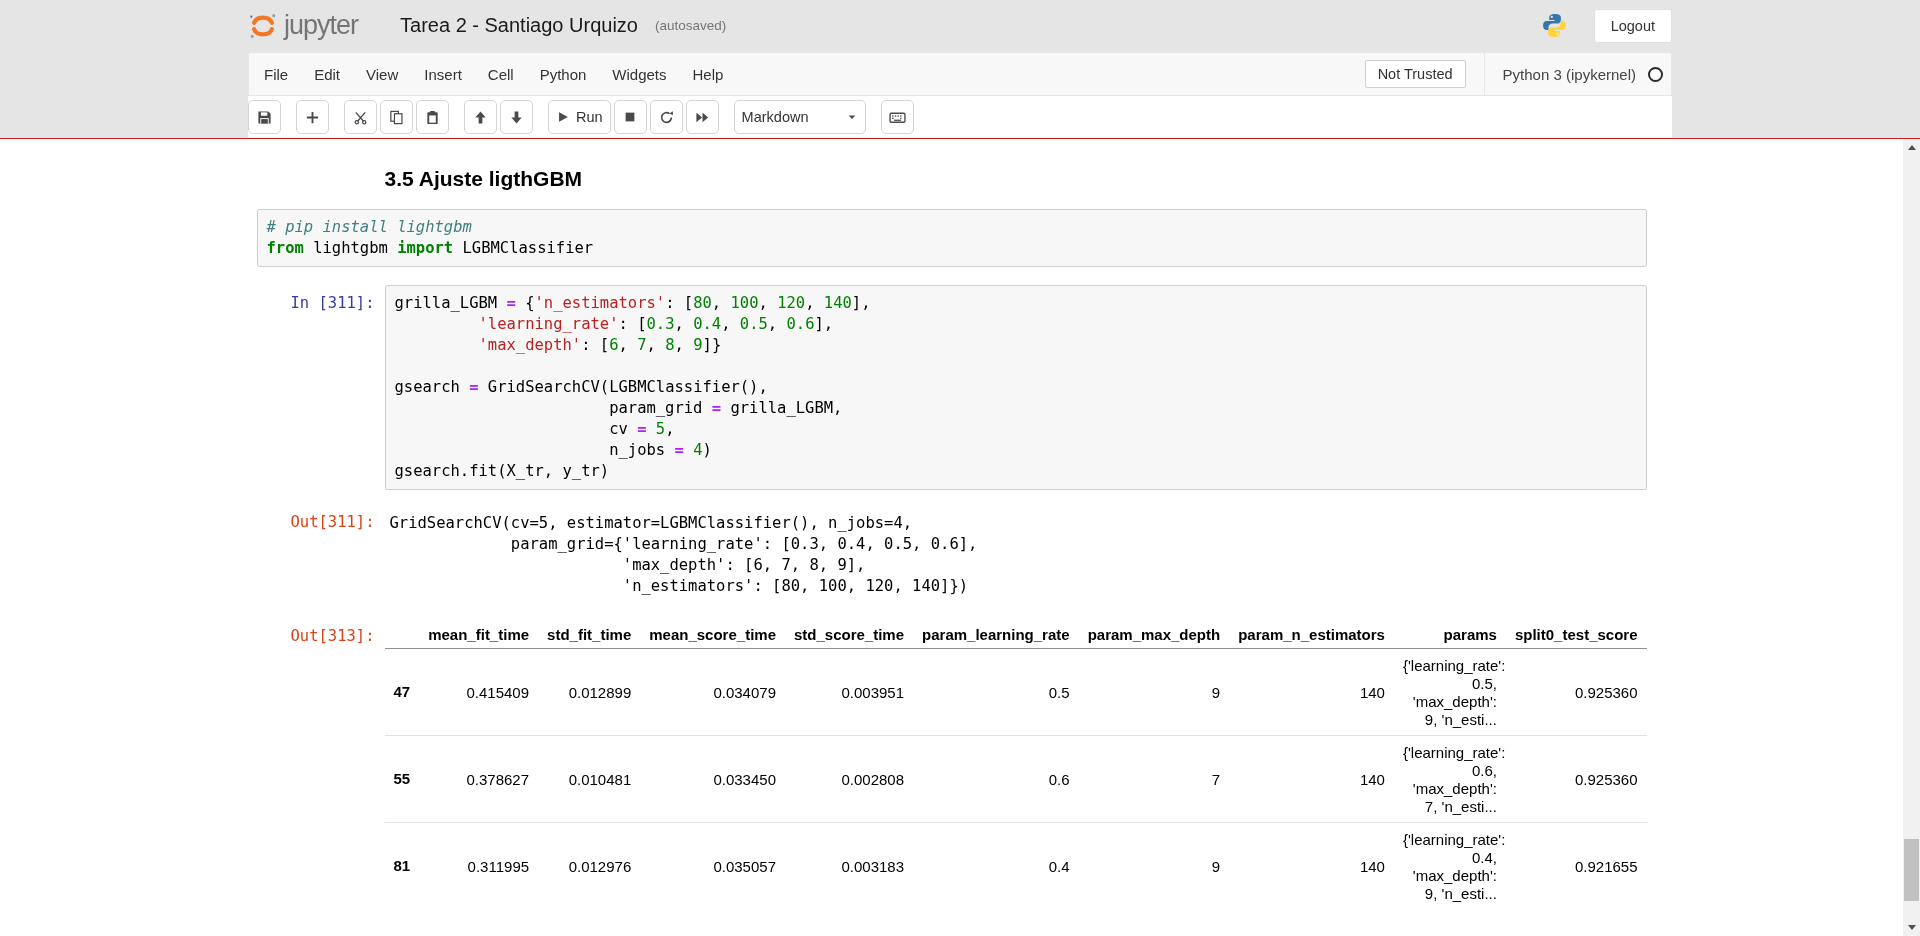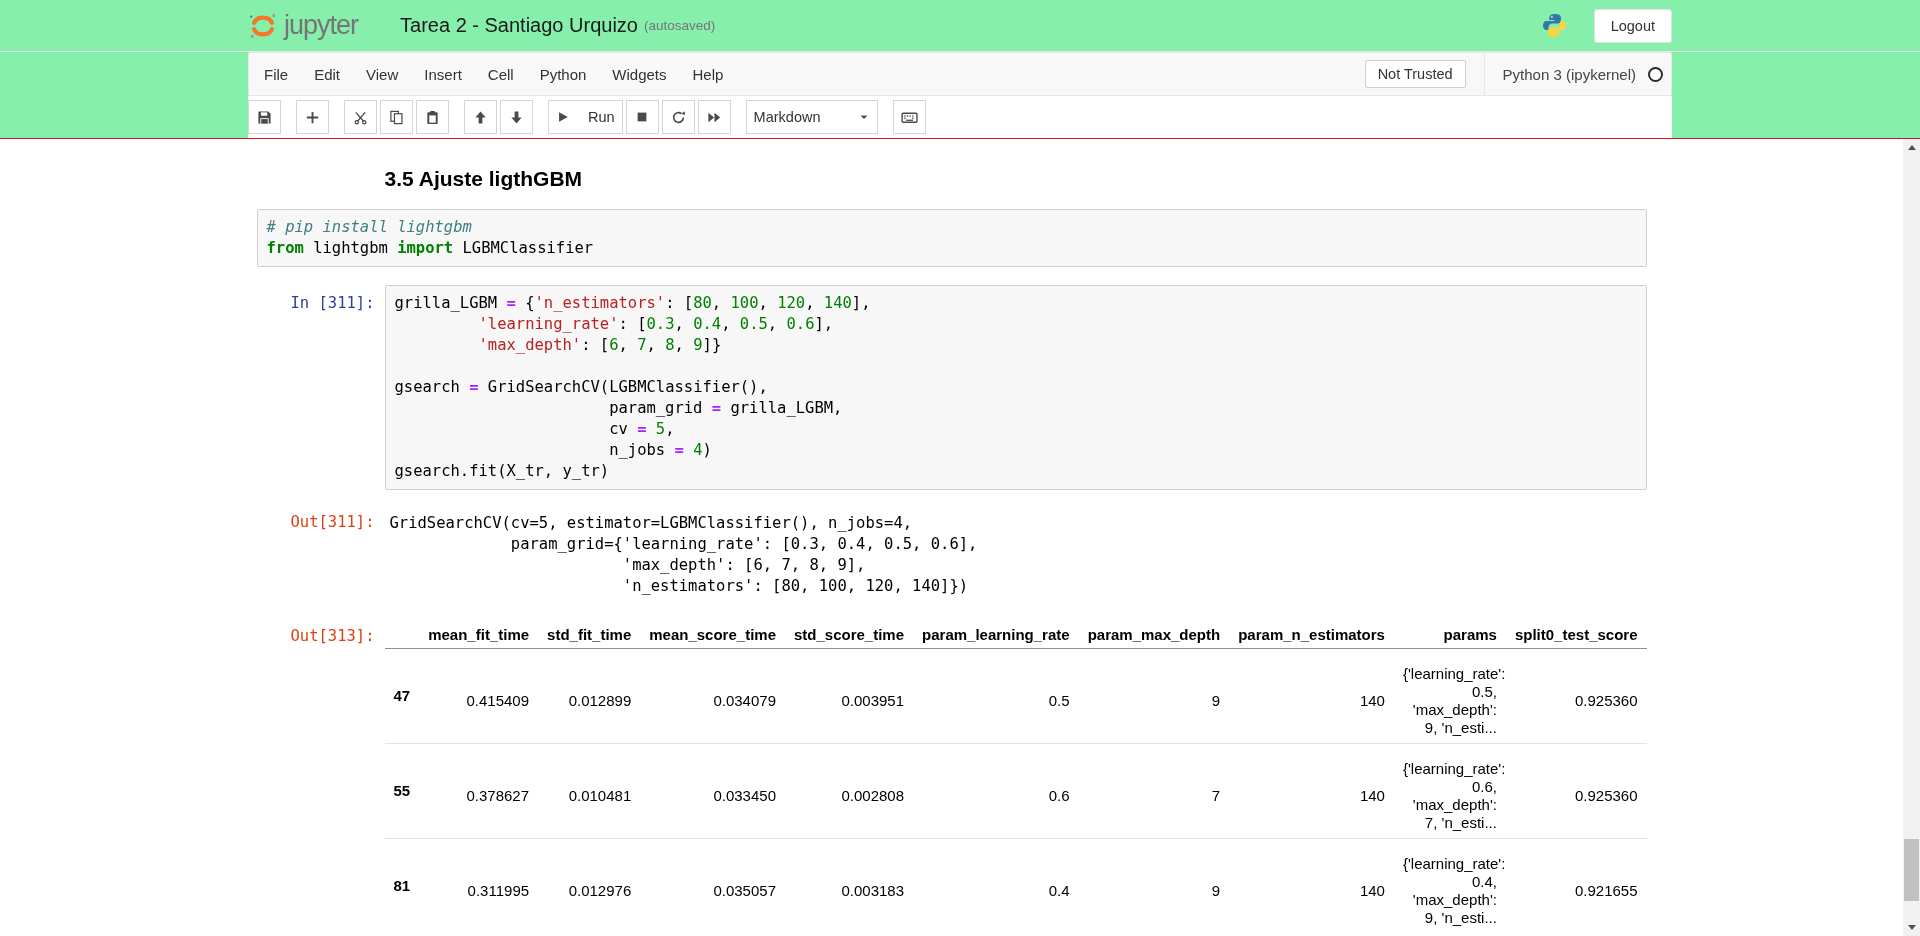--- a/index.html
+++ b/index.html
@@ -7,27 +7,27 @@
   body {
     width:1920px; height:936px; overflow:hidden; background:#fff;
     font-family:"Liberation Sans", sans-serif; color:#000;
     --accent-orange:#F37726; --in-prompt:#303F9F; --out-prompt:#D84315;
     --keyword:#008000; --string:#BA2121; --number:#008000; --operator:#AA22FF; --comment:#408080;
   }
   .app { position:relative; width:1920px; height:936px; overflow:hidden; }
   .container { width:1424px; margin:0 auto; }
 
   
-  .app-header { background:#86efac; border-bottom:3px solid #b91c1c; }
+  .app-header { background:#e5e5e5; border-bottom:3px solid #b91c1c; }
   .titlebar { height:52px; border-bottom:1px solid #e7e7e7; }
   .titlebar-inner { height:100%; display:flex; align-items:center; }
   .logo { display:flex; align-items:center; cursor:pointer; }
   .logo-text { font-size:27px; color:#757575; letter-spacing:-1px; margin-left:6px; }
   .nb-title { font-size:20px; color:#1a1a1a; margin-left:42px; cursor:text; }
-  .autosave { font-size:13.5px; color:#767676; margin-left:6px; }
+  .autosave { font-size:13.5px; color:#767676; margin-left:17px; }
   .header-right { margin-left:auto; display:flex; align-items:center; }
   .logout {
     margin-left:26px; background:#fff; border:1px solid #e0e0e0; border-radius:3px;
     font-size:14.5px; color:#333; padding:8px 16px; font-family:inherit; cursor:pointer;
   }
 
   
   .navbar {
     height:44px; background:#f8f8f8; border:1px solid #e7e7e7; border-radius:2px;
     display:flex; align-items:center; padding:0 0 0 2px; margin-top:0;
@@ -42,22 +42,22 @@
   .navbar-divider { width:1px; height:100%; background:#e7e7e7; margin-right:18px; }
   .kernel-name { font-size:15px; color:#444; margin-right:12px; }
   .kernel-circle { width:15px; height:15px; border:2px solid #2b2b2b; border-radius:50%;
     margin-right:8px; background:#fff; }
 
   
   .toolbar { height:42px; display:flex; align-items:center; background:#fff; }
   .tg { display:flex; gap:3px; margin-right:15px; }
   .tbtn {
     height:30px; min-width:33px; padding:16px 7px; background:#fff;
-    border:1px solid #d5d5d5; border-radius:0;
-    display:flex; align-items:center; justify-content:center; gap:18px; cursor:pointer;
+    border:1px solid #d5d5d5; border-radius:5px;
+    display:flex; align-items:center; justify-content:center; gap:6px; cursor:pointer;
   }
   .tbtn .lbl { font-size:14.5px; color:#333; }
   .cellselect { width:132px; justify-content:space-between; cursor:pointer; }
 
   
   #site { position:absolute; top:139px; left:0; right:17px; bottom:0; overflow:hidden; background:#fff; }
   .nb-container { width:1390px; margin:0 auto; padding-top:28px; }
   .md-cell h3 { font-size:21px; font-weight:bold; margin:0 0 18px 128px; color:#000; cursor:text; }
 
   .cell { display:flex; margin-bottom:18px; }
@@ -88,21 +88,21 @@
     margin:5px; font-family:"DejaVu Sans Mono", monospace; font-size:15.5px; line-height:21px;
     white-space:pre; color:#000;
   }
 
   
   .df-wrap { overflow:hidden; }
   table.dataframe { border-collapse:collapse; font-size:15px; line-height:18px; color:#000; }
   table.dataframe th, table.dataframe td { padding:4px 9px; text-align:right; white-space:nowrap; }
   table.dataframe thead th { font-weight:bold; border-bottom:1px solid #8f8f8f; vertical-align:bottom; }
   table.dataframe tbody th { font-weight:bold; vertical-align:middle; }
-  table.dataframe tbody td { vertical-align:middle; padding-top:16px; padding-bottom:6px; }
+  table.dataframe tbody td { vertical-align:middle; padding-top:8px; padding-bottom:6px; }
   table.dataframe tbody tr { border-top:1px solid #e3e3e3; }
   table.dataframe .col-8 { width:112px; max-width:112px; white-space:normal; }
 
   
   .scrollbar-v { position:absolute; top:139px; right:0; width:17px; bottom:0; background:#f1f1f1; }
   .sb-btn { position:absolute; left:0; width:17px; height:17px;
     display:flex; align-items:center; justify-content:center; cursor:pointer; }
   .sb-up { top:0; } .sb-down { bottom:0; }
   .sb-up::after { content:''; border-left:4px solid transparent; border-right:4px solid transparent;
     border-bottom:5px solid #505050; }

